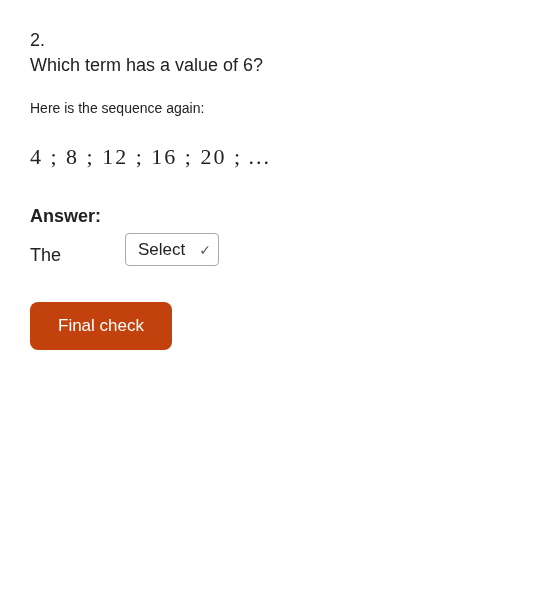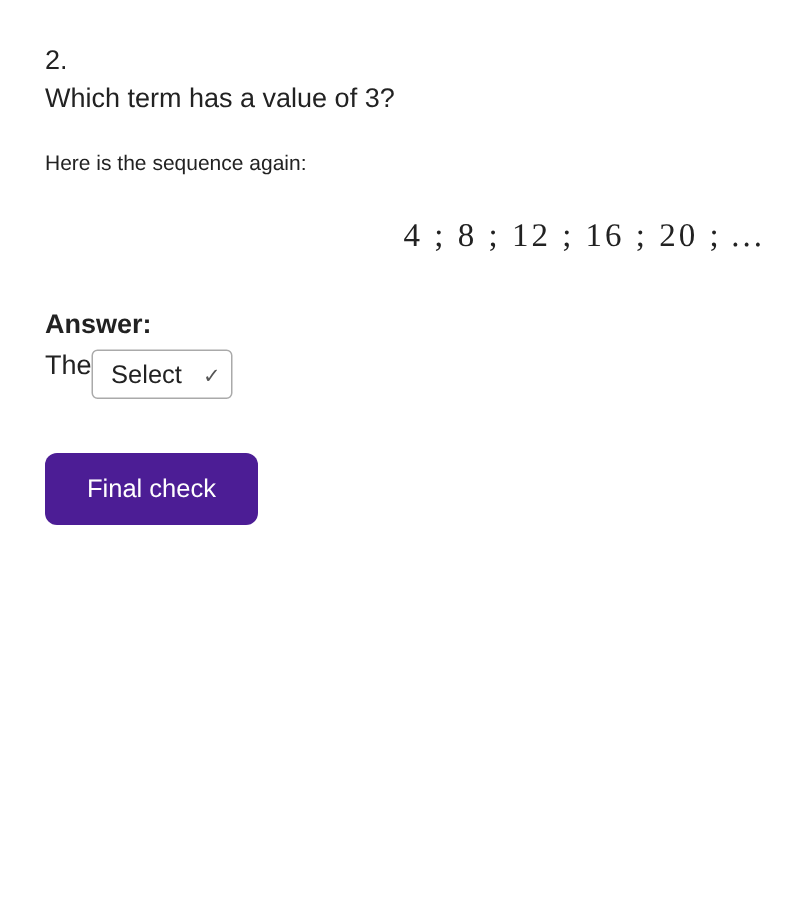--- a/index.html
+++ b/index.html
@@ -28,90 +28,91 @@
       margin-bottom: 24px;
     }
 
     .sequence-intro {
       font-size: 14px;
       margin-bottom: 28px;
     }
 
     .sequence-display {
       font-size: 22px;
-      text-align: right;
+      text-align: left;
       margin-bottom: 36px;
       font-family: Georgia, serif;
       letter-spacing: 2px;
     }
 
     .answer-label {
       font-size: 18px;
       font-weight: bold;
       margin-bottom: 6px;
     }
 
     .answer-row {
       display: flex;
-      align-items: flex-start;
-      gap: 0;
+      align-items: flex-end;
+      gap: 16px;
       font-size: 18px;
       margin-bottom: 36px;
     }
 
     .select-wrapper {
       position: relative;
       display: inline-flex;
       align-items: center;
     }
 
     select {
       appearance: none;
       -webkit-appearance: none;
       border: 1.5px solid #aaaaaa;
       border-radius: 4px;
       padding: 6px 32px 6px 12px;
       font-size: 17px;
       background: #ffffff;
       cursor: pointer;
       color: #222222;
+      margin-left: 48px;
     }
 
     .chevron-icon {
       position: absolute;
       right: 8px;
       pointer-events: none;
       font-size: 14px;
       color: #555555;
     }
 
     .answer-suffix {
       font-family: Georgia, serif;
       font-size: 18px;
     }
 
     .final-check-button {
-      background-color: #4c1d95;
+      background-color: #c2410c;
       color: #ffffff;
       border: none;
       border-radius: 8px;
       padding: 14px 28px;
       font-size: 17px;
       cursor: pointer;
       font-weight: 500;
     }
   </style>
 </head>
 <body>
 
 
 
 <p class="question-number">2.</p>
 
-<p class="question-text">Which term has a value of 3?</p>
+<p class="question-text">Which term has a value of 6?</p>
 
 <p class="sequence-intro">Here is the sequence again:</p>
 
 <div class="sequence-display">
   4 ; 8 ; 12 ; 16 ; 20 ; ...
 </div>
 
 <p class="answer-label">Answer:</p>
 
 <div class="answer-row">

